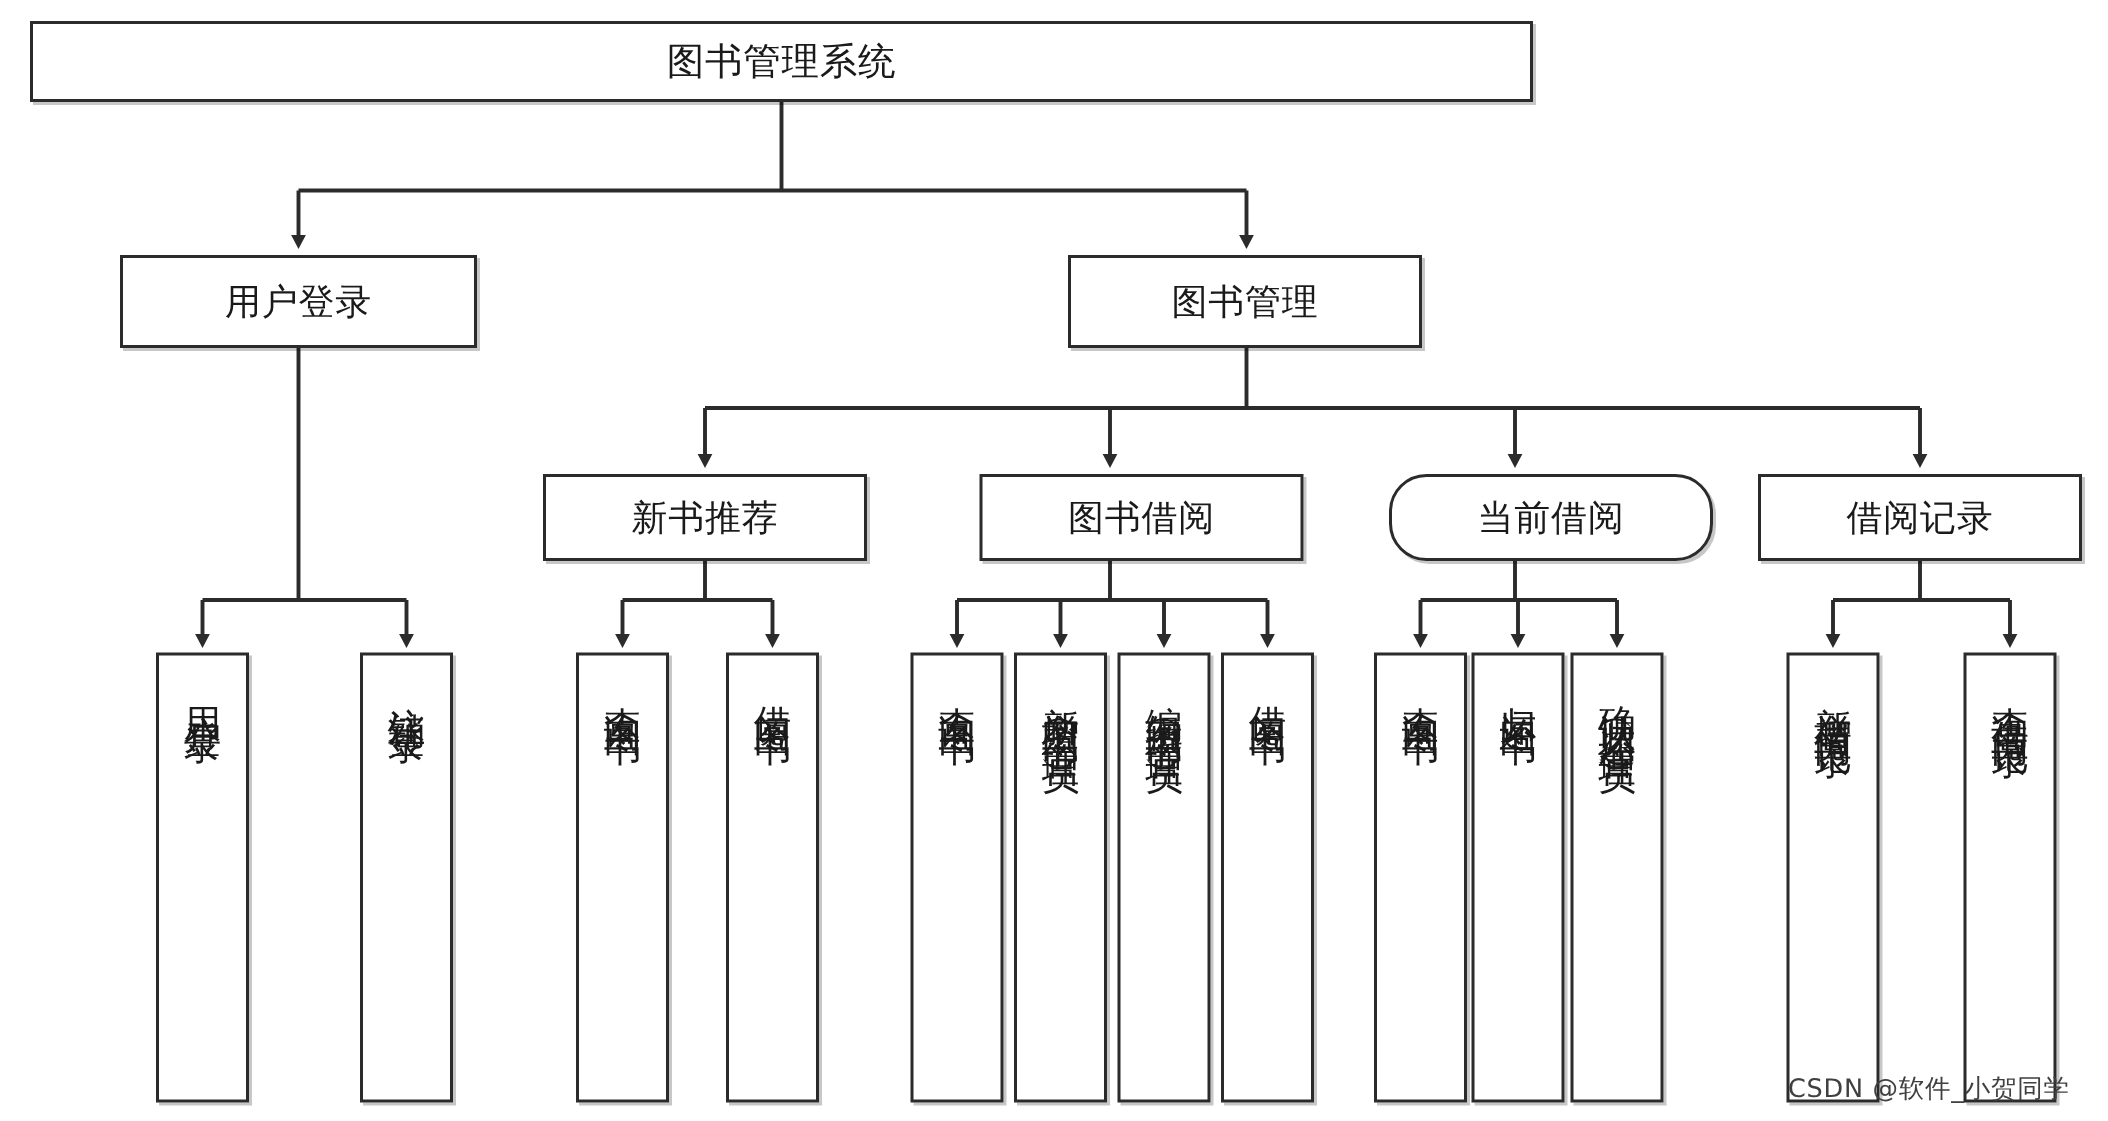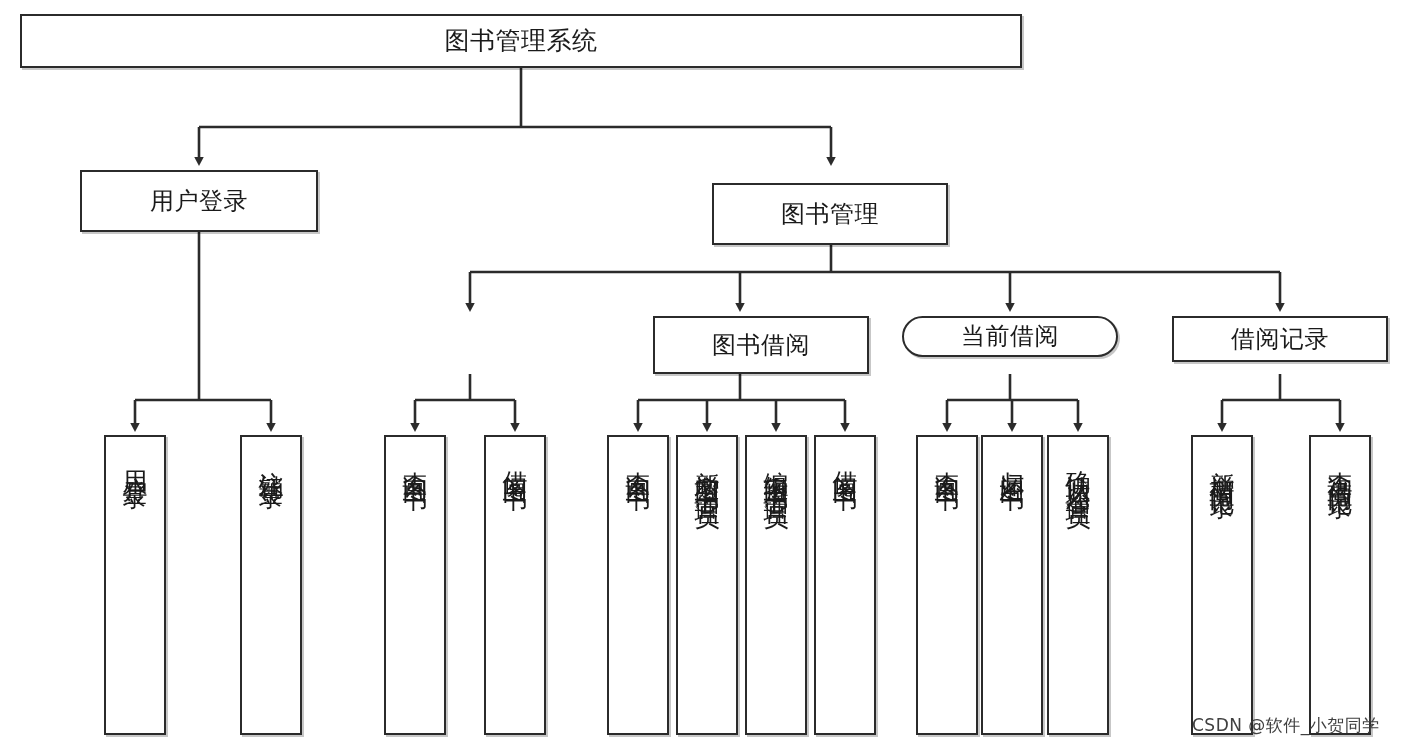--- a/index.html
+++ b/index.html
@@ -126,31 +126,34 @@
     </g>
   </svg>
 
   <div class="node horiz root" style="left:20px; top:14px; width:1002px; height:54px;">
     <span class="lbl">图书管理系统</span>
   </div>
 
   <div class="node horiz" style="left:80px; top:170px; width:238px; height:62px;">
     <span class="lbl">用户登录</span>
   </div>
-  <div class="node horiz" style="left:712px; top:183px; width:236px; height:62px;">
+  <div class="node horiz" style="left:712px; top:170px; width:236px; height:62px;">
     <span class="lbl">图书管理</span>
   </div>
 
+  <div class="node horiz" style="left:362px; top:316px; width:216px; height:58px;">
+    <span class="lbl">新书推荐</span>
+  </div>
   <div class="node horiz" style="left:632px; top:316px; width:216px; height:58px;margin-left:21px;">
     <span class="lbl">图书借阅</span>
   </div>
-  <div class="node horiz" style="left:902px; top:316px; width:216px; height:41px;border-radius:25px;">
+  <div class="node horiz" style="left:926px; top:316px; width:216px; height:58px;border-radius:25px;">
     <span class="lbl">当前借阅</span>
   </div>
-  <div class="node horiz" style="left:1172px; top:316px; width:216px; height:46px;">
+  <div class="node horiz" style="left:1172px; top:316px; width:216px; height:58px;">
     <span class="lbl">借阅记录</span>
   </div>
 
   <div class="node vert" style="left:104px; top:435px; width:62px; height:300px;">
     <span class="lbl">用户登录</span>
   </div>
   <div class="node vert" style="left:240px; top:435px; width:62px; height:300px;">
     <span class="lbl">注销登录</span>
   </div>
 

